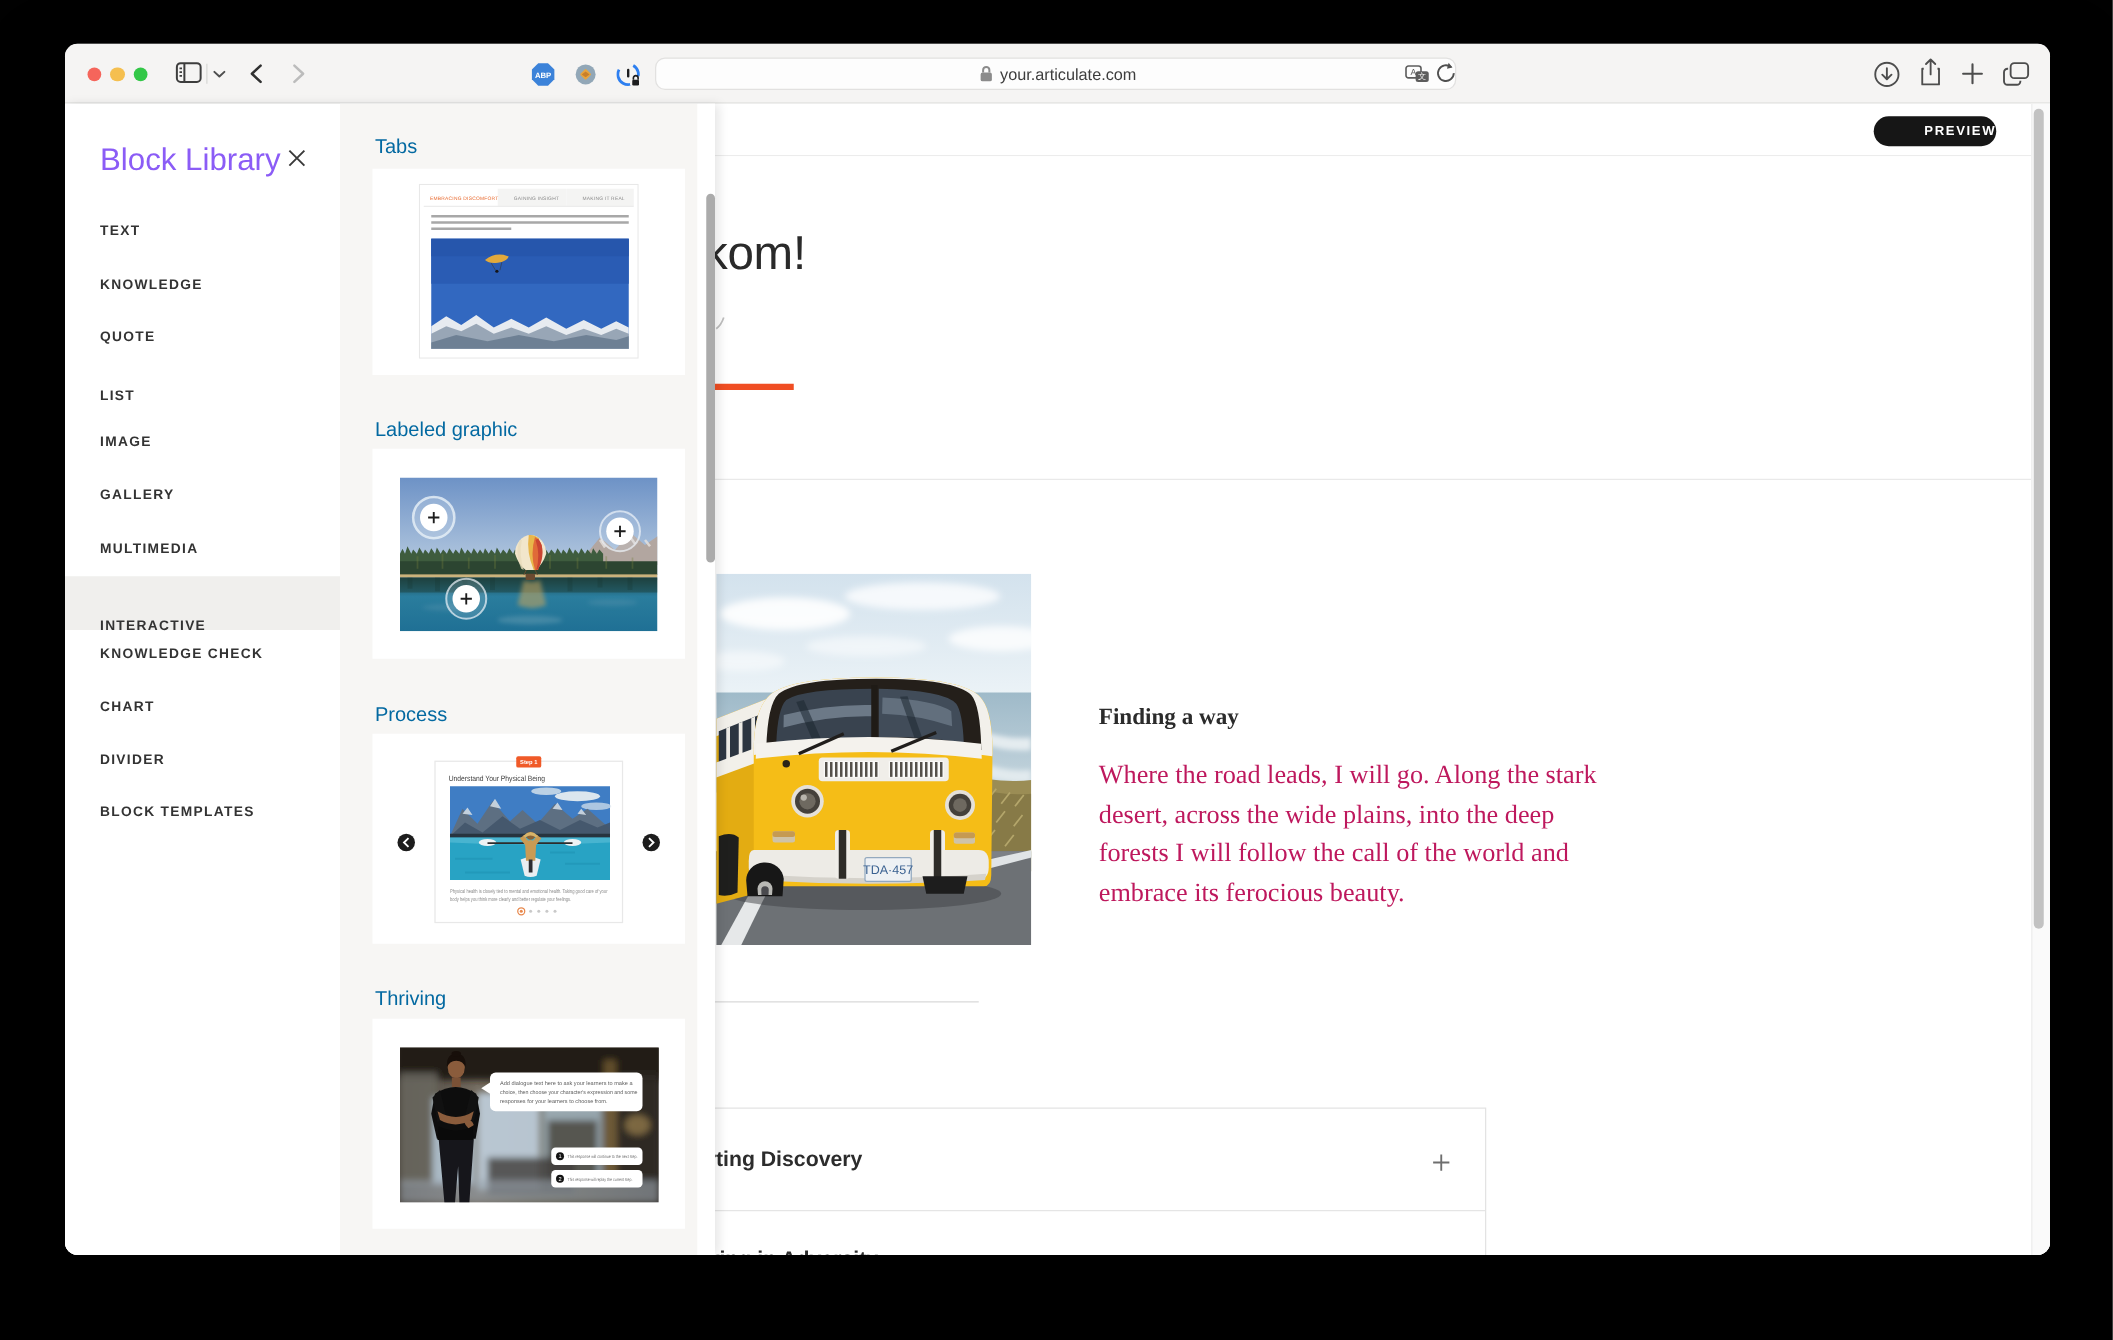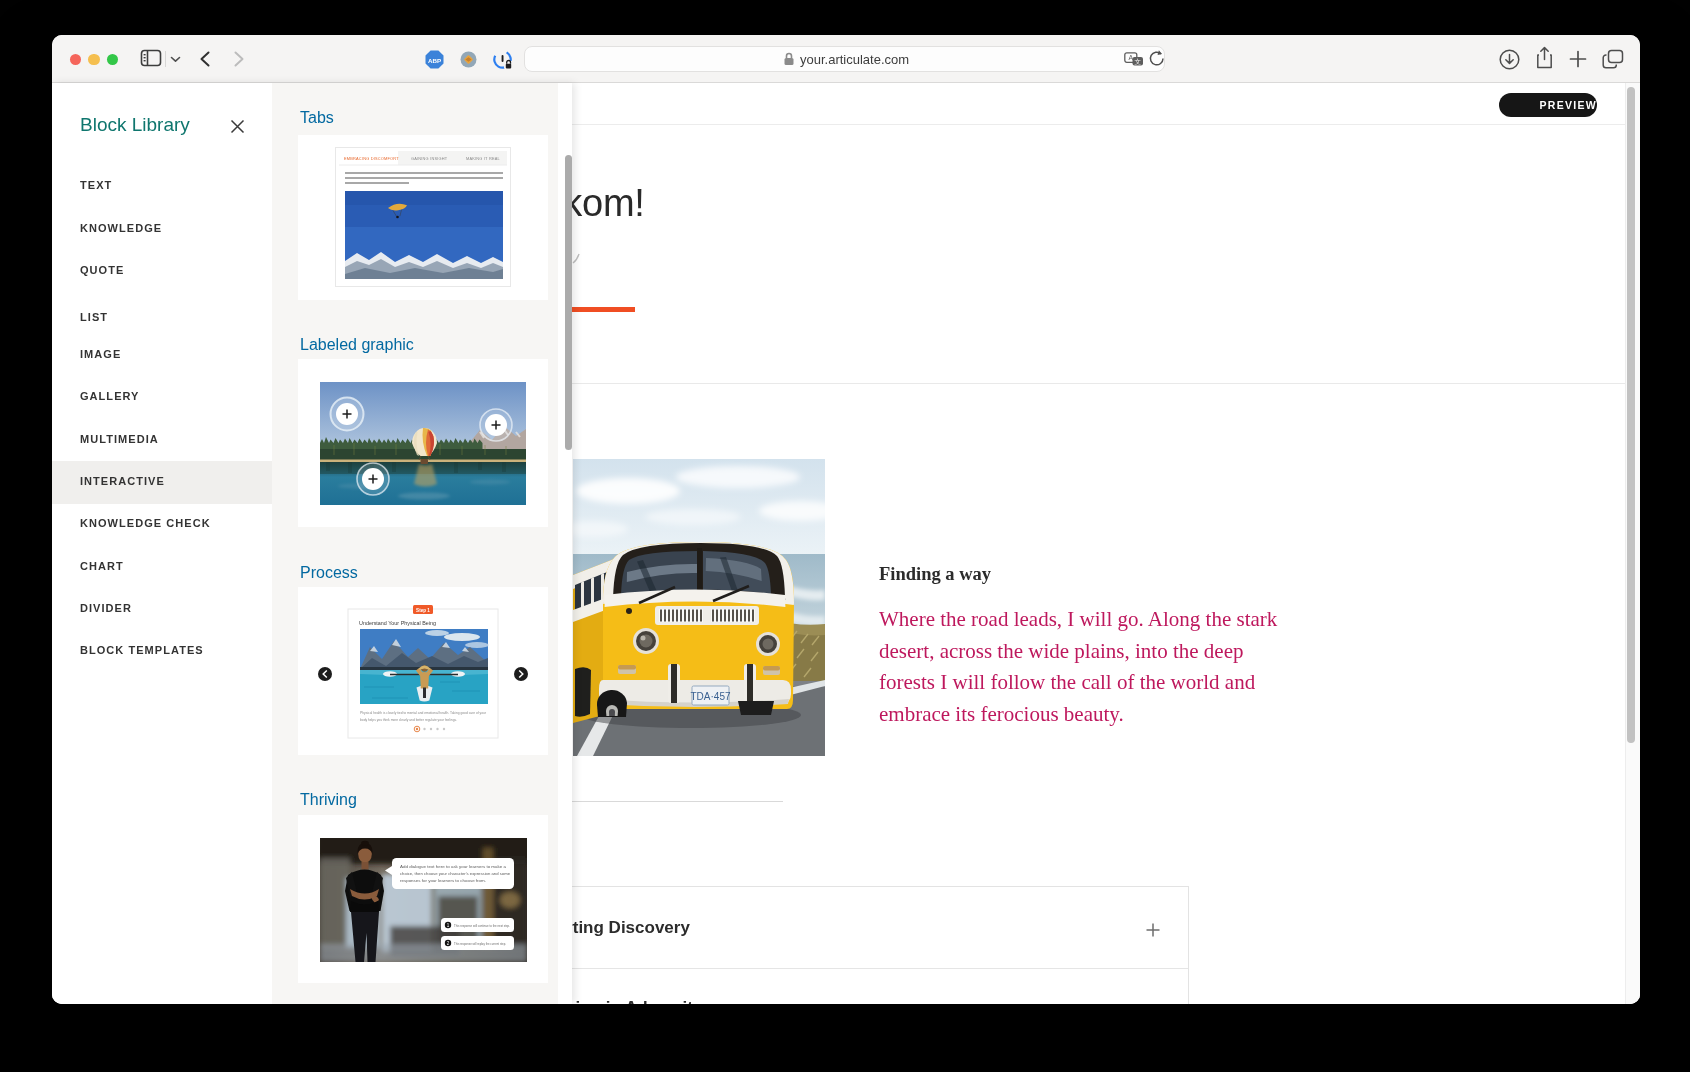--- a/index.html
+++ b/index.html
@@ -43,21 +43,21 @@
   #divider { position:absolute; left:518px; top:718px; width:213px; height:1px; background:#d9d9d9; }
   
   #accord { position:absolute; left:391px; top:803px; width:746px; height:210px;
     background:#fff; border:1px solid #e3e3e3; }
   #acc1 { position:absolute; left:90px; top:31px; font-size:17px; font-weight:bold; color:#2c2c2c; }
   #accline { position:absolute; left:0; top:81px; width:100%; height:1px; background:#e5e5e5; }
   #acc2 { position:absolute; left:90px; top:111px; font-size:17px; font-weight:bold; color:#2c2c2c; }
   
   #overlay { position:absolute; left:0; top:48px; width:520px; height:921px; background:#fff;
     box-shadow:3px 0 8px rgba(0,0,0,0.10); }
-  #bl-title { position:absolute; left:28px; top:31px; font-size:19px; color:#0f766e;text-align:center; }
+  #bl-title { position:absolute; left:28px; top:31px; font-size:25px; color:#8b5cf6;text-align:center; }
   .nav { position:absolute; left:28px; font-size:11px; font-weight:bold; letter-spacing:1.05px;
     color:#333333; }
   #hl { position:absolute; left:0; top:378px; width:220px; height:43px; background:#f0efed; }
   #blocklist { position:absolute; left:220px; top:0; width:286px; height:921px; background:#f7f6f4; }
   .card { position:absolute; left:26px; width:250px; background:#fff; }
   .blabel { position:absolute; left:28px; font-size:16px; color:#0369a1; }
   #lane { position:absolute; left:506px; top:0; width:14px; height:921px; background:#fff; }
   #othumb { position:absolute; left:7px; top:72px; width:7px; height:295px; background:#ababab;
     border-radius:4px; }
   svg { display:block; }
@@ -305,21 +305,21 @@
       <path d="M1.5 1.5 L13.5 13.5 M13.5 1.5 L1.5 13.5" stroke="#3a3a3a" stroke-width="1.5"></path>
     </svg>
     <div id="hl"></div>
     <div class="nav" style="top:96px;">TEXT</div>
     <div class="nav" style="top:139px;">KNOWLEDGE</div>
     <div class="nav" style="top:181px;">QUOTE</div>
     <div class="nav" style="top:228px;text-align:right;">LIST</div>
     <div class="nav" style="top:265px;">IMAGE</div>
     <div class="nav" style="top:307px;">GALLERY</div>
     <div class="nav" style="top:350px;text-align:right;">MULTIMEDIA</div>
-    <div class="nav" style="top:392px;">INTERACTIVE</div>
+    <div class="nav" style="top:412px;">INTERACTIVE</div>
     <div class="nav" style="top:434px;">KNOWLEDGE CHECK</div>
     <div class="nav" style="top:477px;">CHART</div>
     <div class="nav" style="top:519px;">DIVIDER</div>
     <div class="nav" style="top:561px;">BLOCK TEMPLATES</div>
 
     <div id="blocklist">
       <div class="blabel" style="top:26px;">Tabs</div>
       <div class="card" style="top:52px; height:165px;"></div>
 
       <svg class="abs" style="left:63px; top:64px;" width="176" height="140" viewBox="0 0 176 140">

